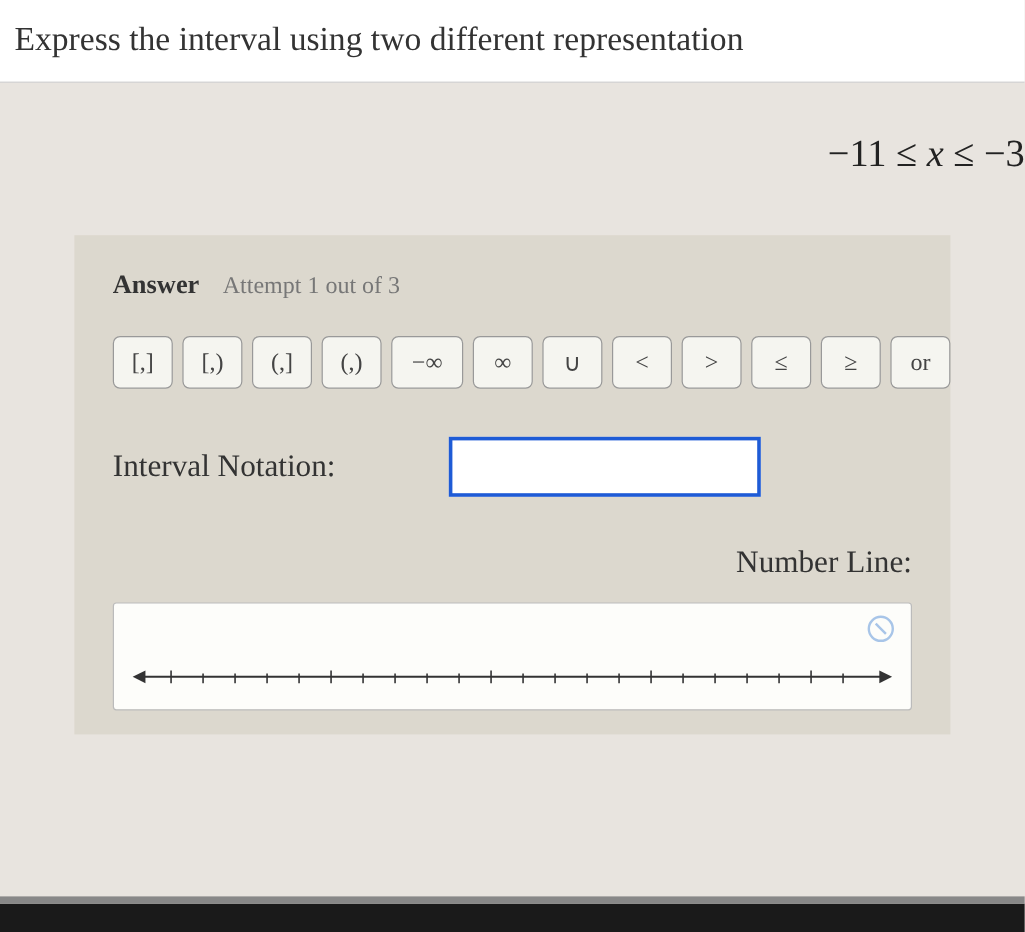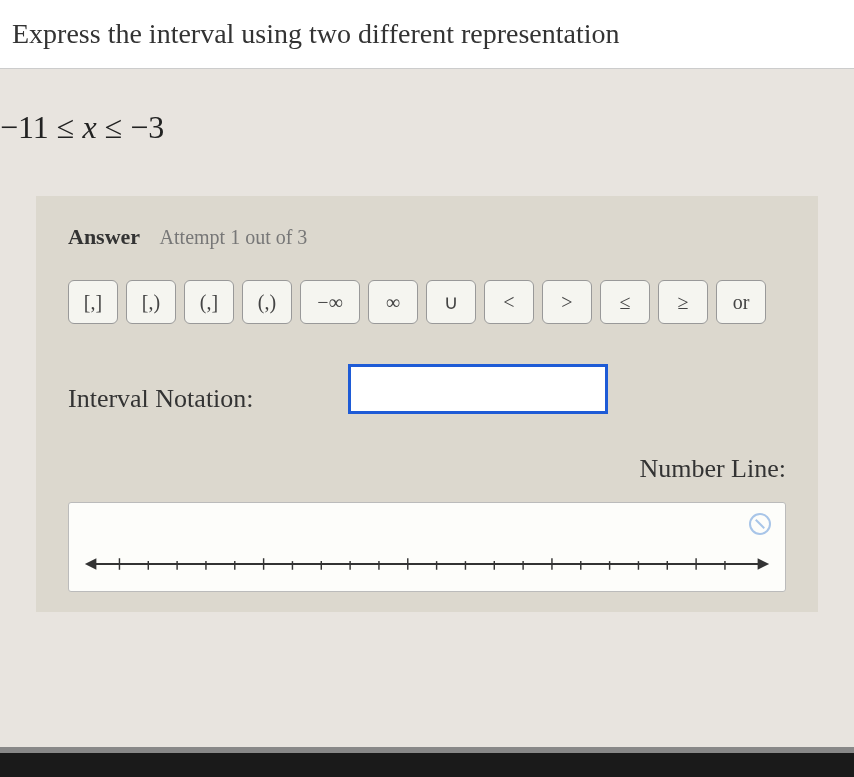--- a/index.html
+++ b/index.html
@@ -16,33 +16,33 @@
       position: relative;
     }
     .question-header {
       background: #fff;
       padding: 18px 24px 18px 12px;
       font-size: 28px;
       color: #333;
       border-bottom: 1px solid #ccc;
     }
     .math-display {
-      text-align: left;
+      text-align: right;
       padding: 40px 0 50px 0;
       font-size: 32px;
       font-family: 'Cambria Math', 'STIX', Georgia, serif;
       color: #222;
     }
     .math-display .var {
       font-style: italic;
       font-family: Georgia, serif;
     }
     .answer-panel {
       background: #dcd8ce;
-      margin: 0 36px;
+      margin: 0 62px;
       padding: 28px 32px 20px 32px;
     }
     .answer-heading {
       font-size: 22px;
       color: #333;
       margin-bottom: 30px;
     }
     .answer-heading .bold {
       font-weight: bold;
       margin-right: 14px;
@@ -70,21 +70,21 @@
       cursor: pointer;
       display: flex;
       align-items: center;
       justify-content: center;
     }
     .sym-btn.wide {
       min-width: 60px;
     }
     .field-row {
       display: flex;
-      align-items: flex-end;
+      align-items: center;
       margin-bottom: 40px;
     }
     .field-label {
       font-size: 26px;
       color: #333;
       width: 280px;
     }
     .interval-input {
       width: 260px;
       height: 50px;

